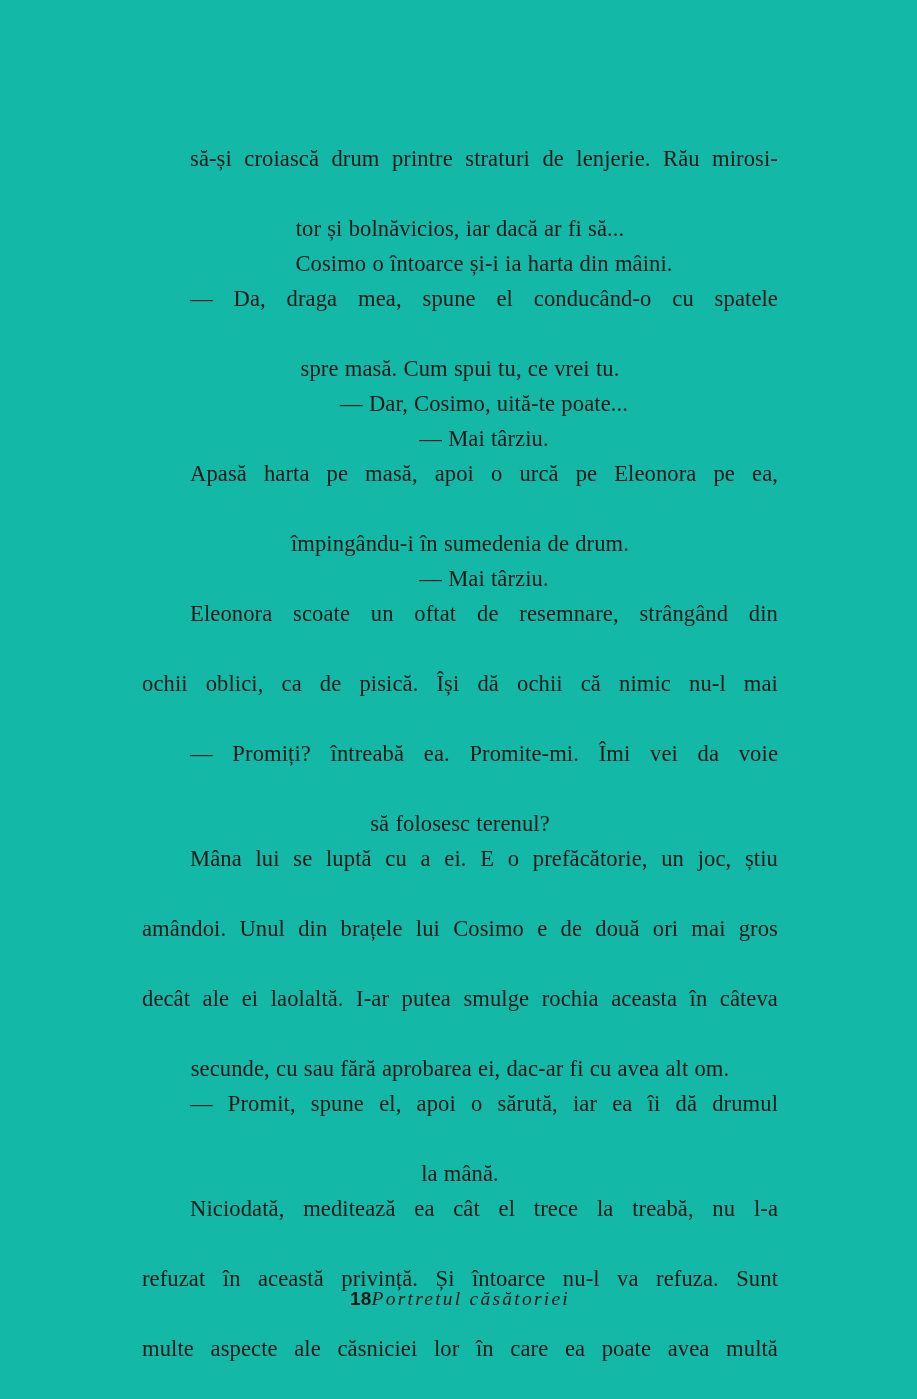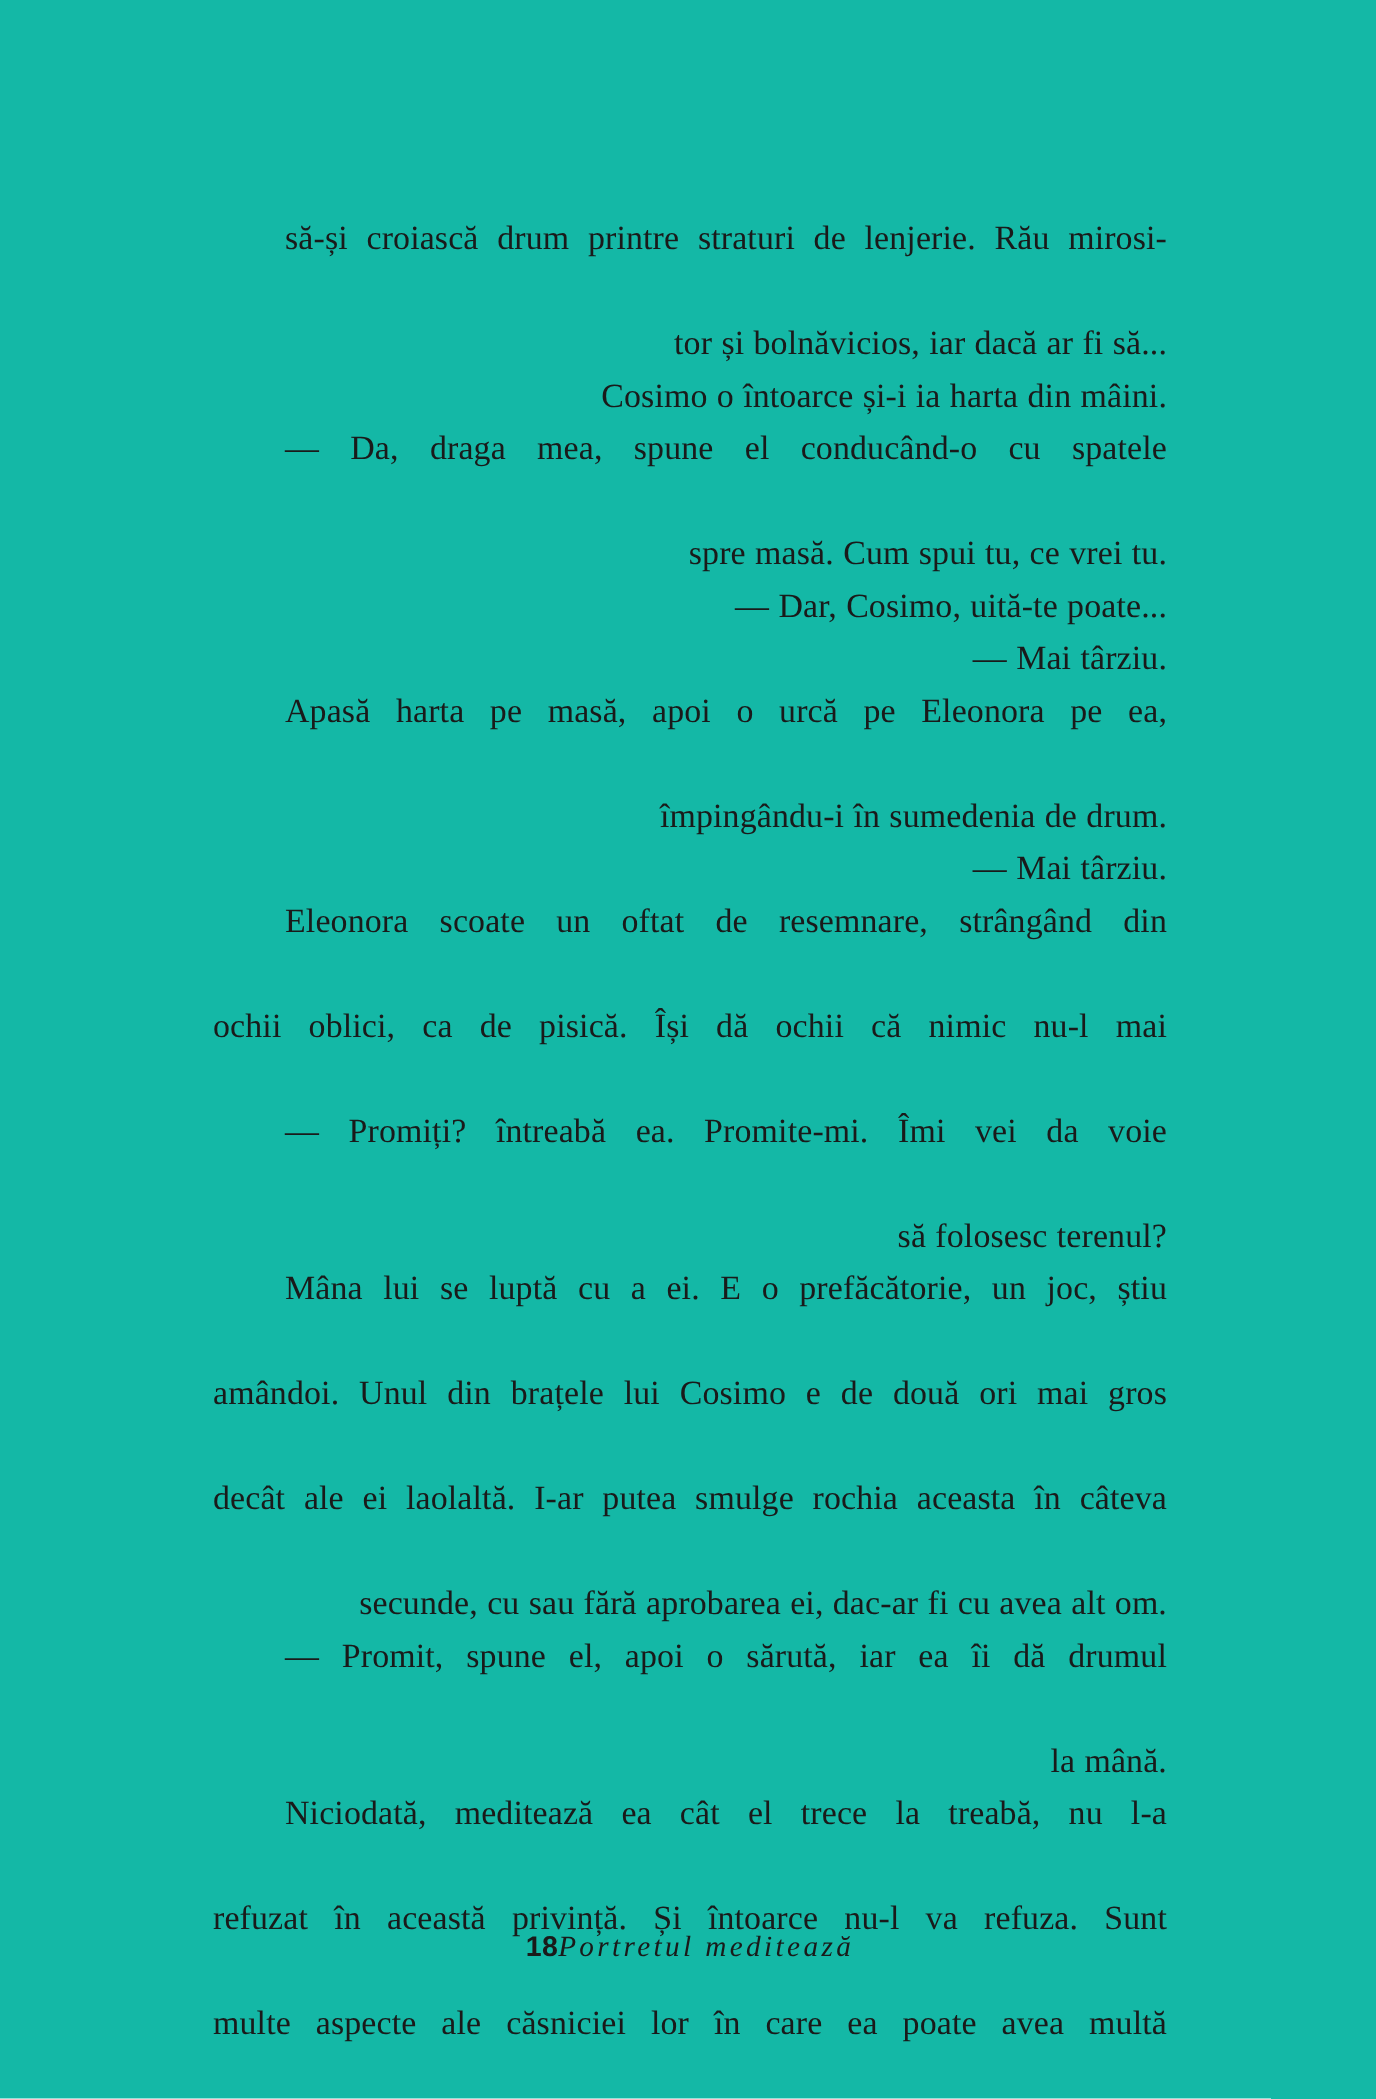--- a/index.html
+++ b/index.html
@@ -49,21 +49,21 @@
   .para .ln {
     display: block;
     text-align: justify;
     text-indent: 0;
     white-space: pre-wrap;
   }
   .para .ln.first {
     text-indent: 48px;
   }
   .para .ln.last {
-    text-align: right;
+    text-align: center;
   }
   .para .ln::after {
     content: "";
     display: inline-block;
     width: 100%;
     height: 0;
   }
   .para .ln.last::after {
     display: none;
   }
@@ -148,16 +148,16 @@
       </p>
       <p class="para">
         <span class="ln first">Niciodată, meditează ea cât el trece la treabă, nu l-a</span>
         <span class="ln">refuzat în această privință. Și întoarce nu-l va refuza. Sunt</span>
         <span class="ln">multe aspecte ale căsniciei lor în care ea poate avea multă</span>
       </p>
     </div>
 
   <div id="footer">
     <div id="page-number">18</div>
-    <div id="running-title">Portretul meditează</div>
+    <div id="running-title">Portretul căsătoriei</div>
   </div>
 
 </div>
 
 </body></html>

